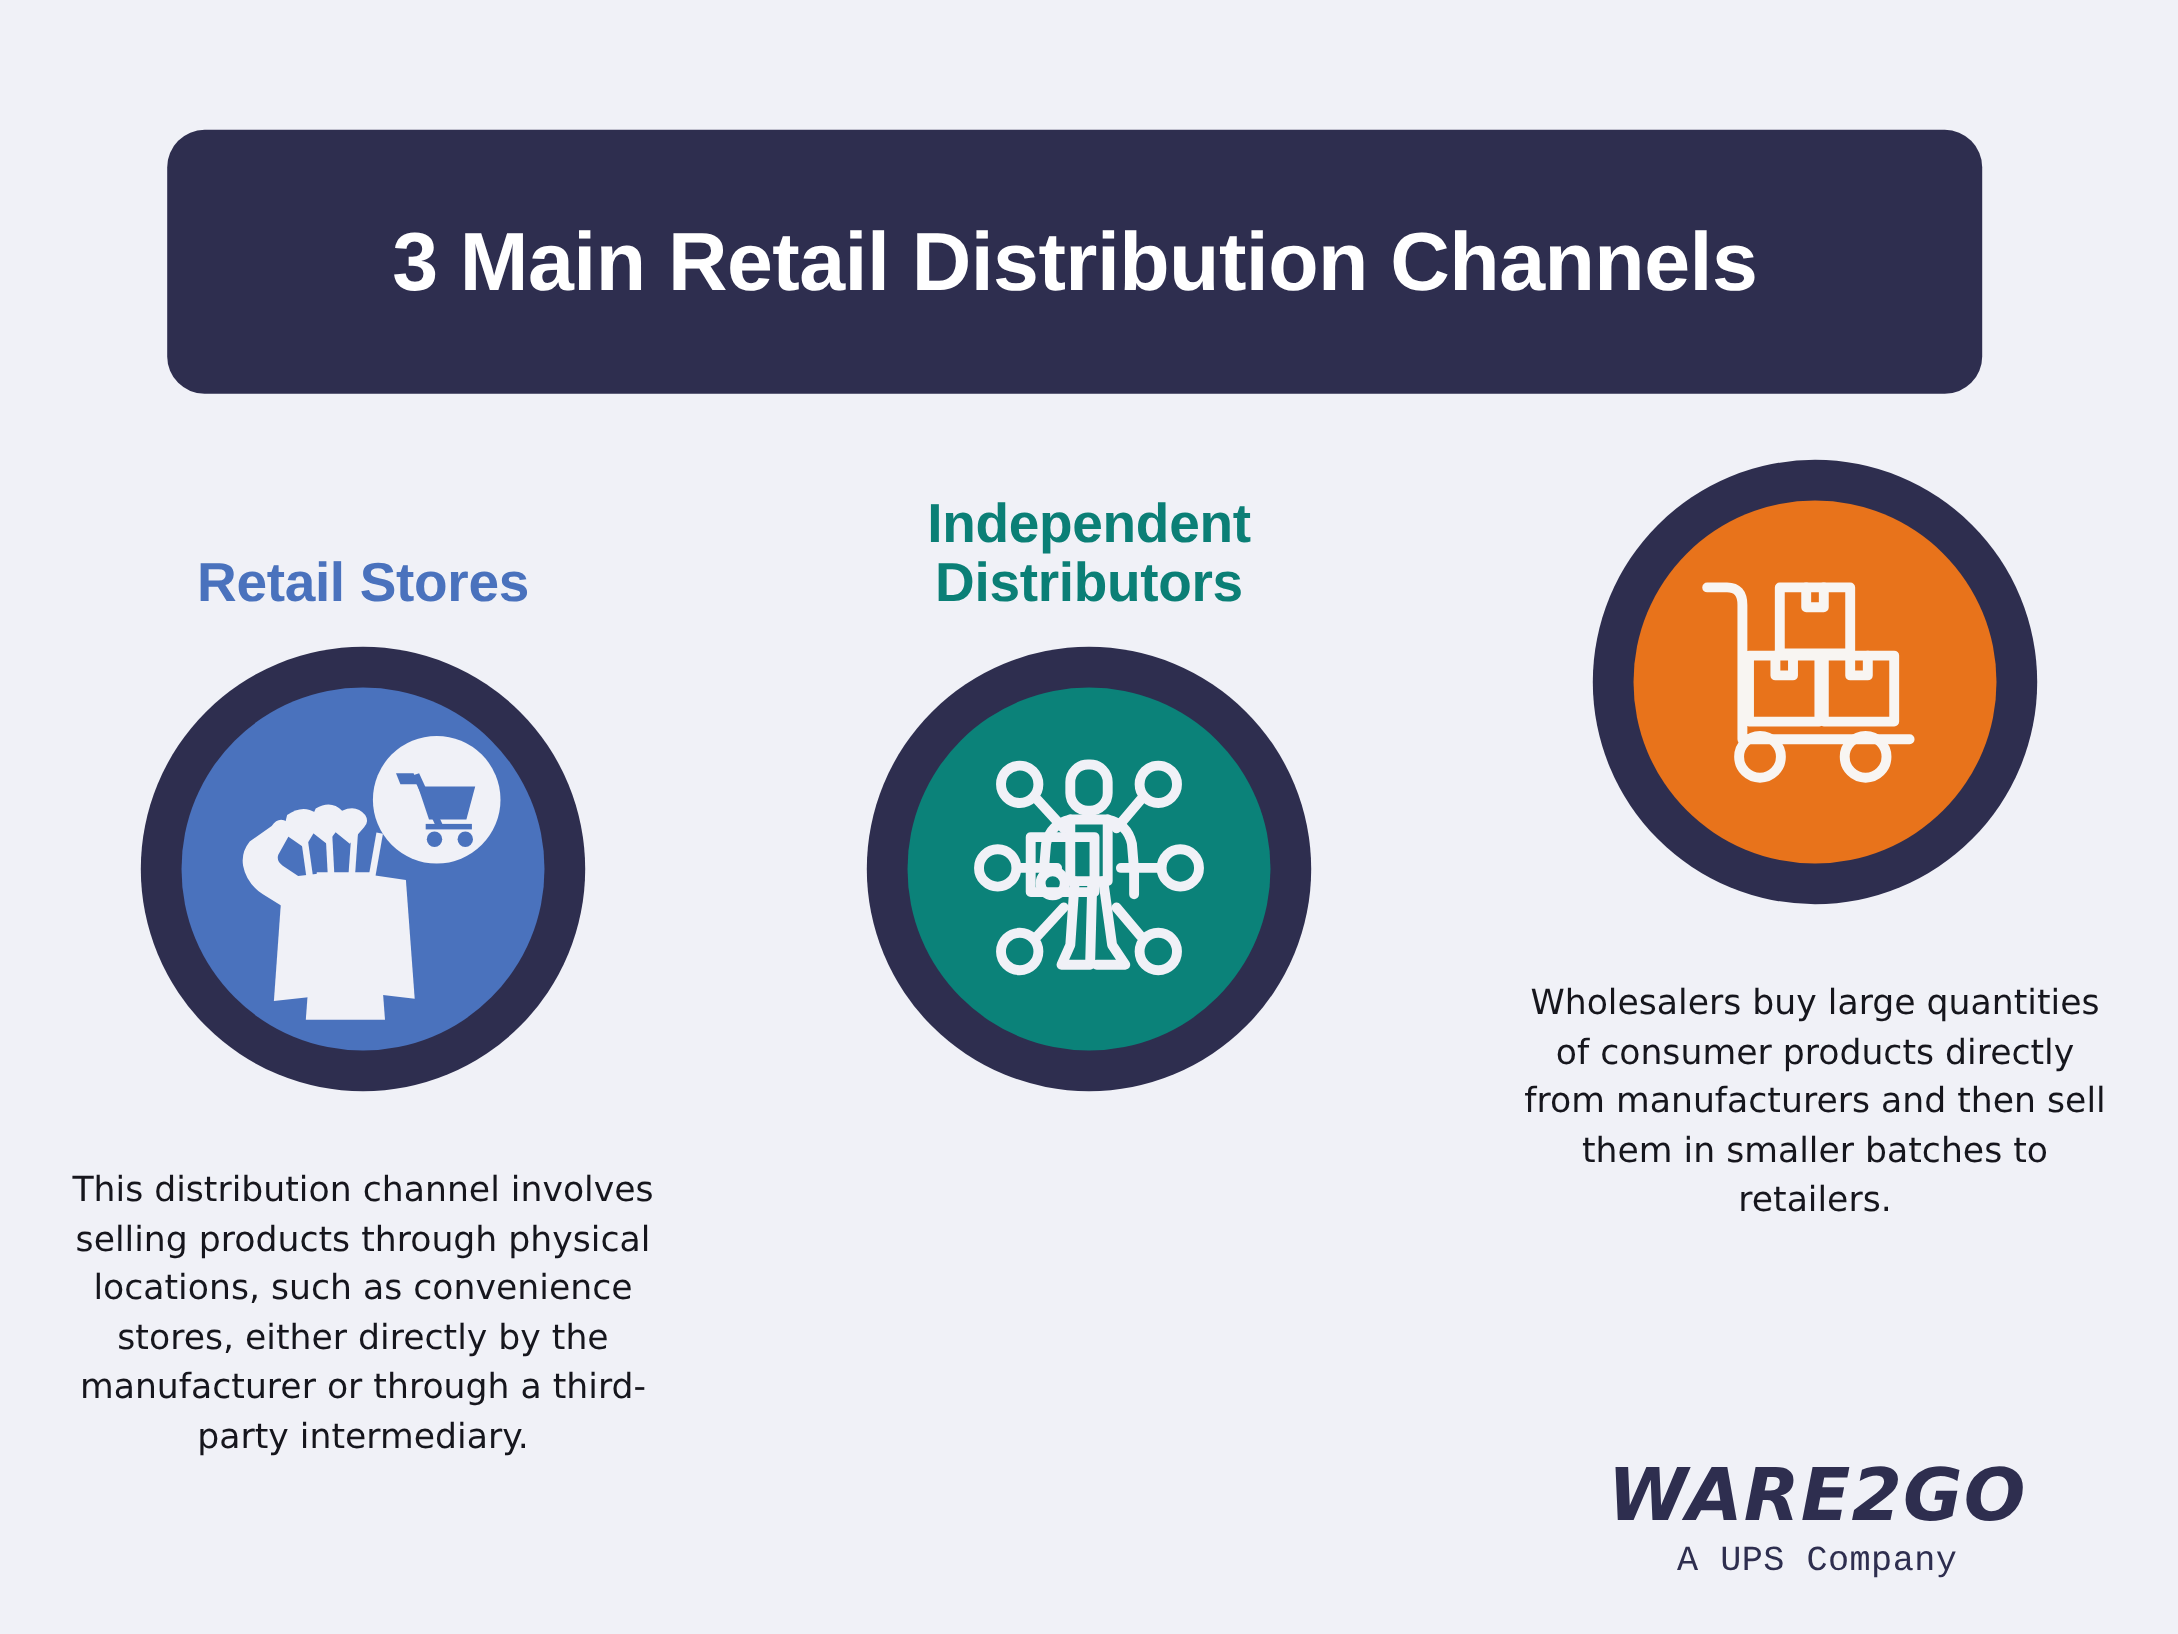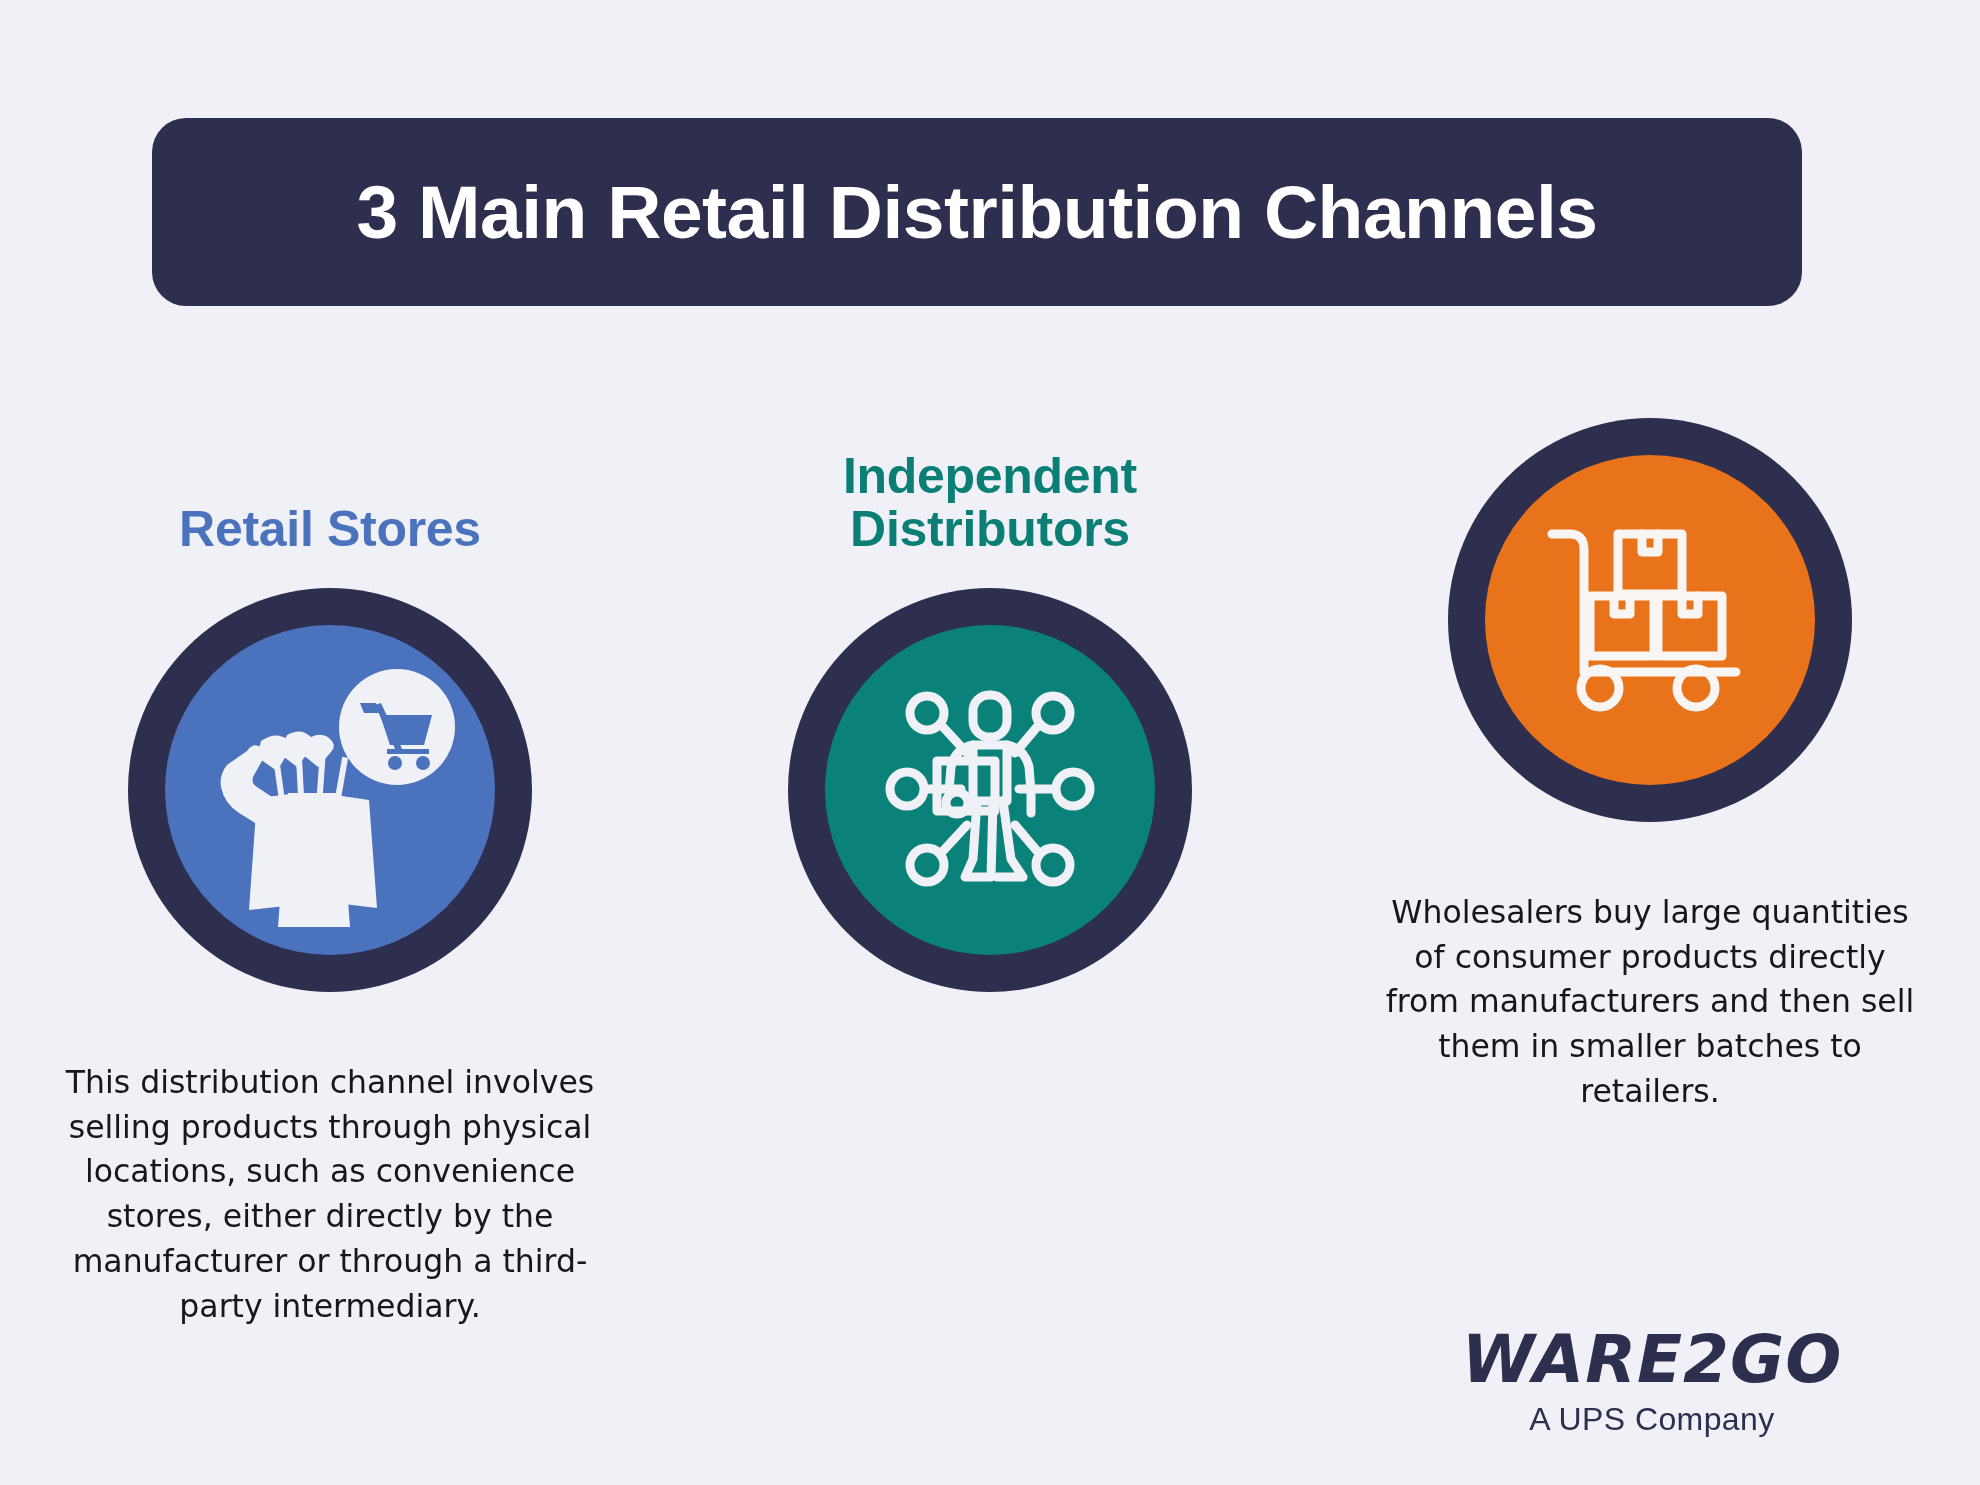--- a/index.html
+++ b/index.html
@@ -15,21 +15,21 @@
     font-family: "Liberation Sans", sans-serif;
     position: relative;
   }
 
   
   #title-banner {
     position: absolute;
     left: 152px;
     top: 118px;
     width: 1650px;
-    height: 188px;
+    height: 240px;
     background: #2e2e4f;
     border-radius: 34px;
     display: flex;
     align-items: center;
     justify-content: center;
   }
 
   #title-text {
     color: #ffffff;
     font-size: 75px;
@@ -127,21 +127,21 @@
     font-family: "DejaVu Sans", sans-serif;
     font-style: italic;
   }
 
   #logo-tagline {
     margin-top: 10px;
     font-size: 32px;
     color: #2e2e4f;
     letter-spacing: 0.4px;
     line-height: 1;
-    font-family: Liberation Sans, sans-serif;
+    font-family: Liberation Mono, monospace;
   }
 </style>
 </head>
 <body>
 
 <div id="title-banner">
   <div id="title-text">3 Main Retail Distribution Channels</div>
 </div>
 
 <div id="columns">

